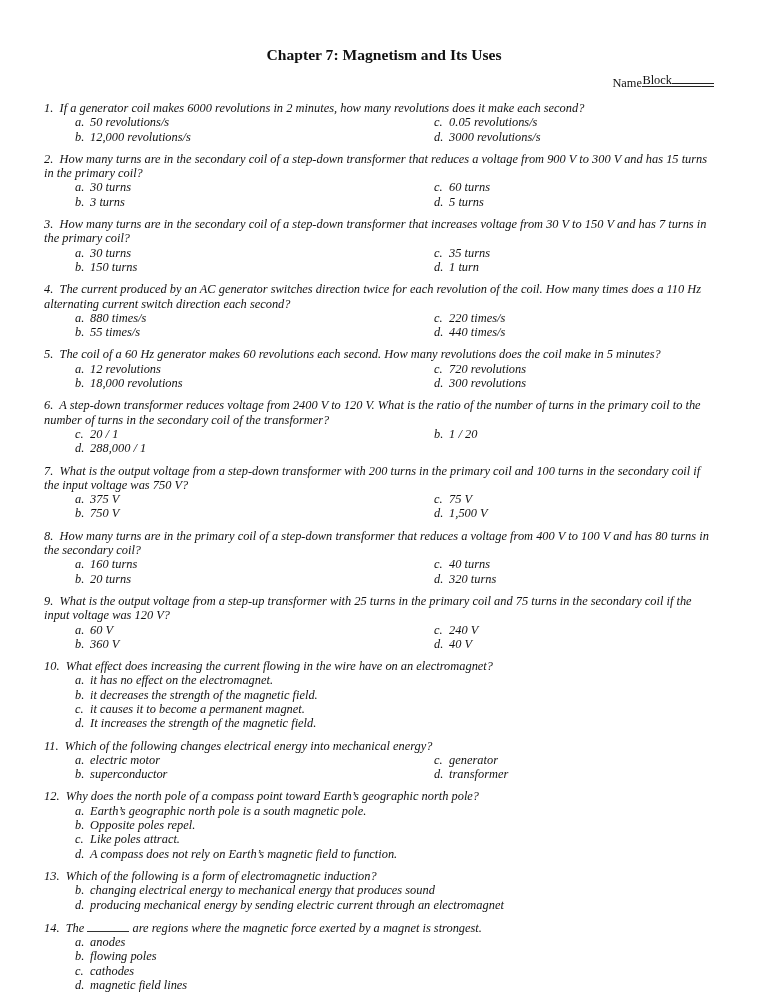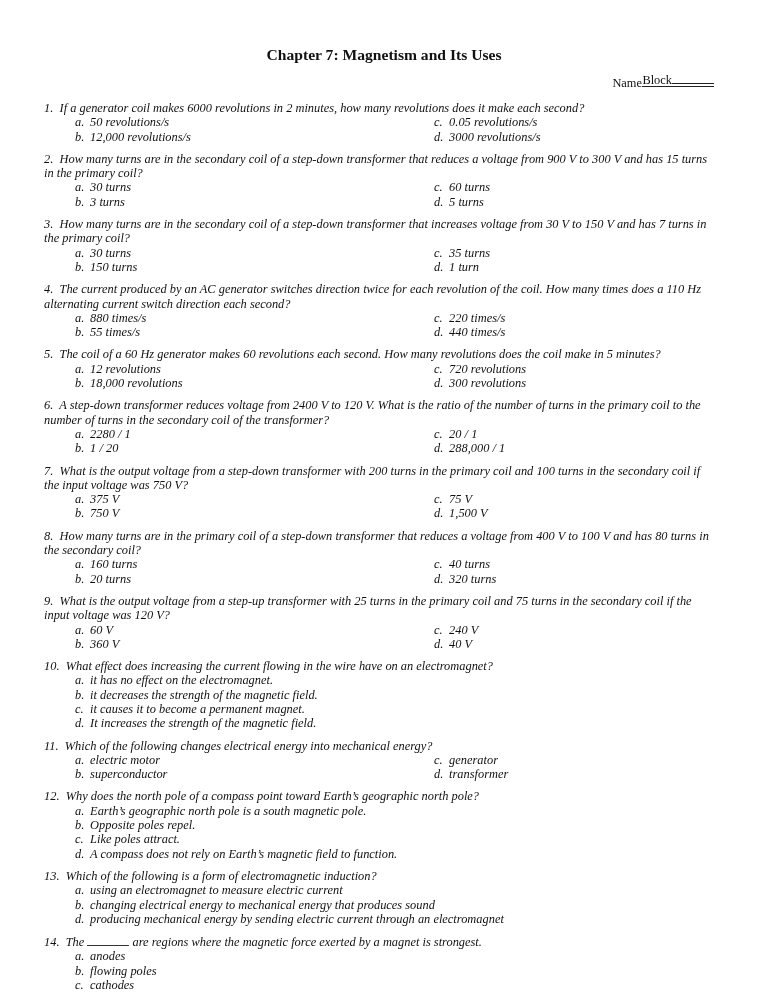--- a/index.html
+++ b/index.html
@@ -153,21 +153,20 @@
         <div class="opt"><span class="opt-letter">a.</span>&nbsp;<span>12 revolutions</span></div>
         <div class="opt"><span class="opt-letter">c.</span>&nbsp;<span>720 revolutions</span></div>
         <div class="opt"><span class="opt-letter">b.</span>&nbsp;<span>18,000 revolutions</span></div>
         <div class="opt"><span class="opt-letter">d.</span>&nbsp;<span>300 revolutions</span></div>
       </div>
     </div>
 
     <div class="question">
       <div class="q-stem"><span>6.</span>&nbsp; <span>A step-down transformer reduces voltage from 2400 V to 120 V.  What is the ratio of the number of turns in the primary coil to the number of turns in the secondary coil of the transformer?</span></div>
       <div class="opts-two">
-        <div class="opt"><span class="opt-letter">a.</span>&nbsp;<span>2280 / 1</span></div>
         <div class="opt"><span class="opt-letter">c.</span>&nbsp;<span>20 / 1</span></div>
         <div class="opt"><span class="opt-letter">b.</span>&nbsp;<span>1 / 20</span></div>
         <div class="opt"><span class="opt-letter">d.</span>&nbsp;<span>288,000 / 1</span></div>
       </div>
     </div>
 
     <div class="question">
       <div class="q-stem"><span>7.</span>&nbsp; <span>What is the output voltage from a step-down transformer with 200 turns in the primary coil and 100 turns in the secondary coil if the input voltage was 750 V?</span></div>
       <div class="opts-two">
         <div class="opt"><span class="opt-letter">a.</span>&nbsp;<span>375 V</span></div>
@@ -223,21 +222,20 @@
         <div class="opt"><span class="opt-letter">a.</span>&nbsp;<span>Earth’s geographic north pole is a south magnetic pole.</span></div>
         <div class="opt"><span class="opt-letter">b.</span>&nbsp;<span>Opposite poles repel.</span></div>
         <div class="opt"><span class="opt-letter">c.</span>&nbsp;<span>Like poles attract.</span></div>
         <div class="opt"><span class="opt-letter">d.</span>&nbsp;<span>A compass does not rely on Earth’s magnetic field to function.</span></div>
       </div>
     </div>
 
     <div class="question">
       <div class="q-stem"><span>13.</span>&nbsp; <span>Which of the following is a form of electromagnetic induction?</span></div>
       <div class="opts-one">
-        <div class="opt"><span class="opt-letter">a.</span>&nbsp;<span>using an electromagnet to measure electric current</span></div>
         <div class="opt"><span class="opt-letter">b.</span>&nbsp;<span>changing electrical energy to mechanical energy that produces sound</span></div>
         <div class="opt"><span class="opt-letter">d.</span>&nbsp;<span>producing mechanical energy by sending electric current through an electromagnet</span></div>
       </div>
     </div>
 
     <div class="question">
       <div class="q-stem"><span>14.</span>&nbsp; <span>The</span> <span class="inline-blank"></span> <span>are regions where the magnetic force exerted by a magnet is strongest.</span></div>
       <div class="opts-one">
         <div class="opt"><span class="opt-letter">a.</span>&nbsp;<span>anodes</span></div>
         <div class="opt"><span class="opt-letter">b.</span>&nbsp;<span>flowing poles</span></div>

